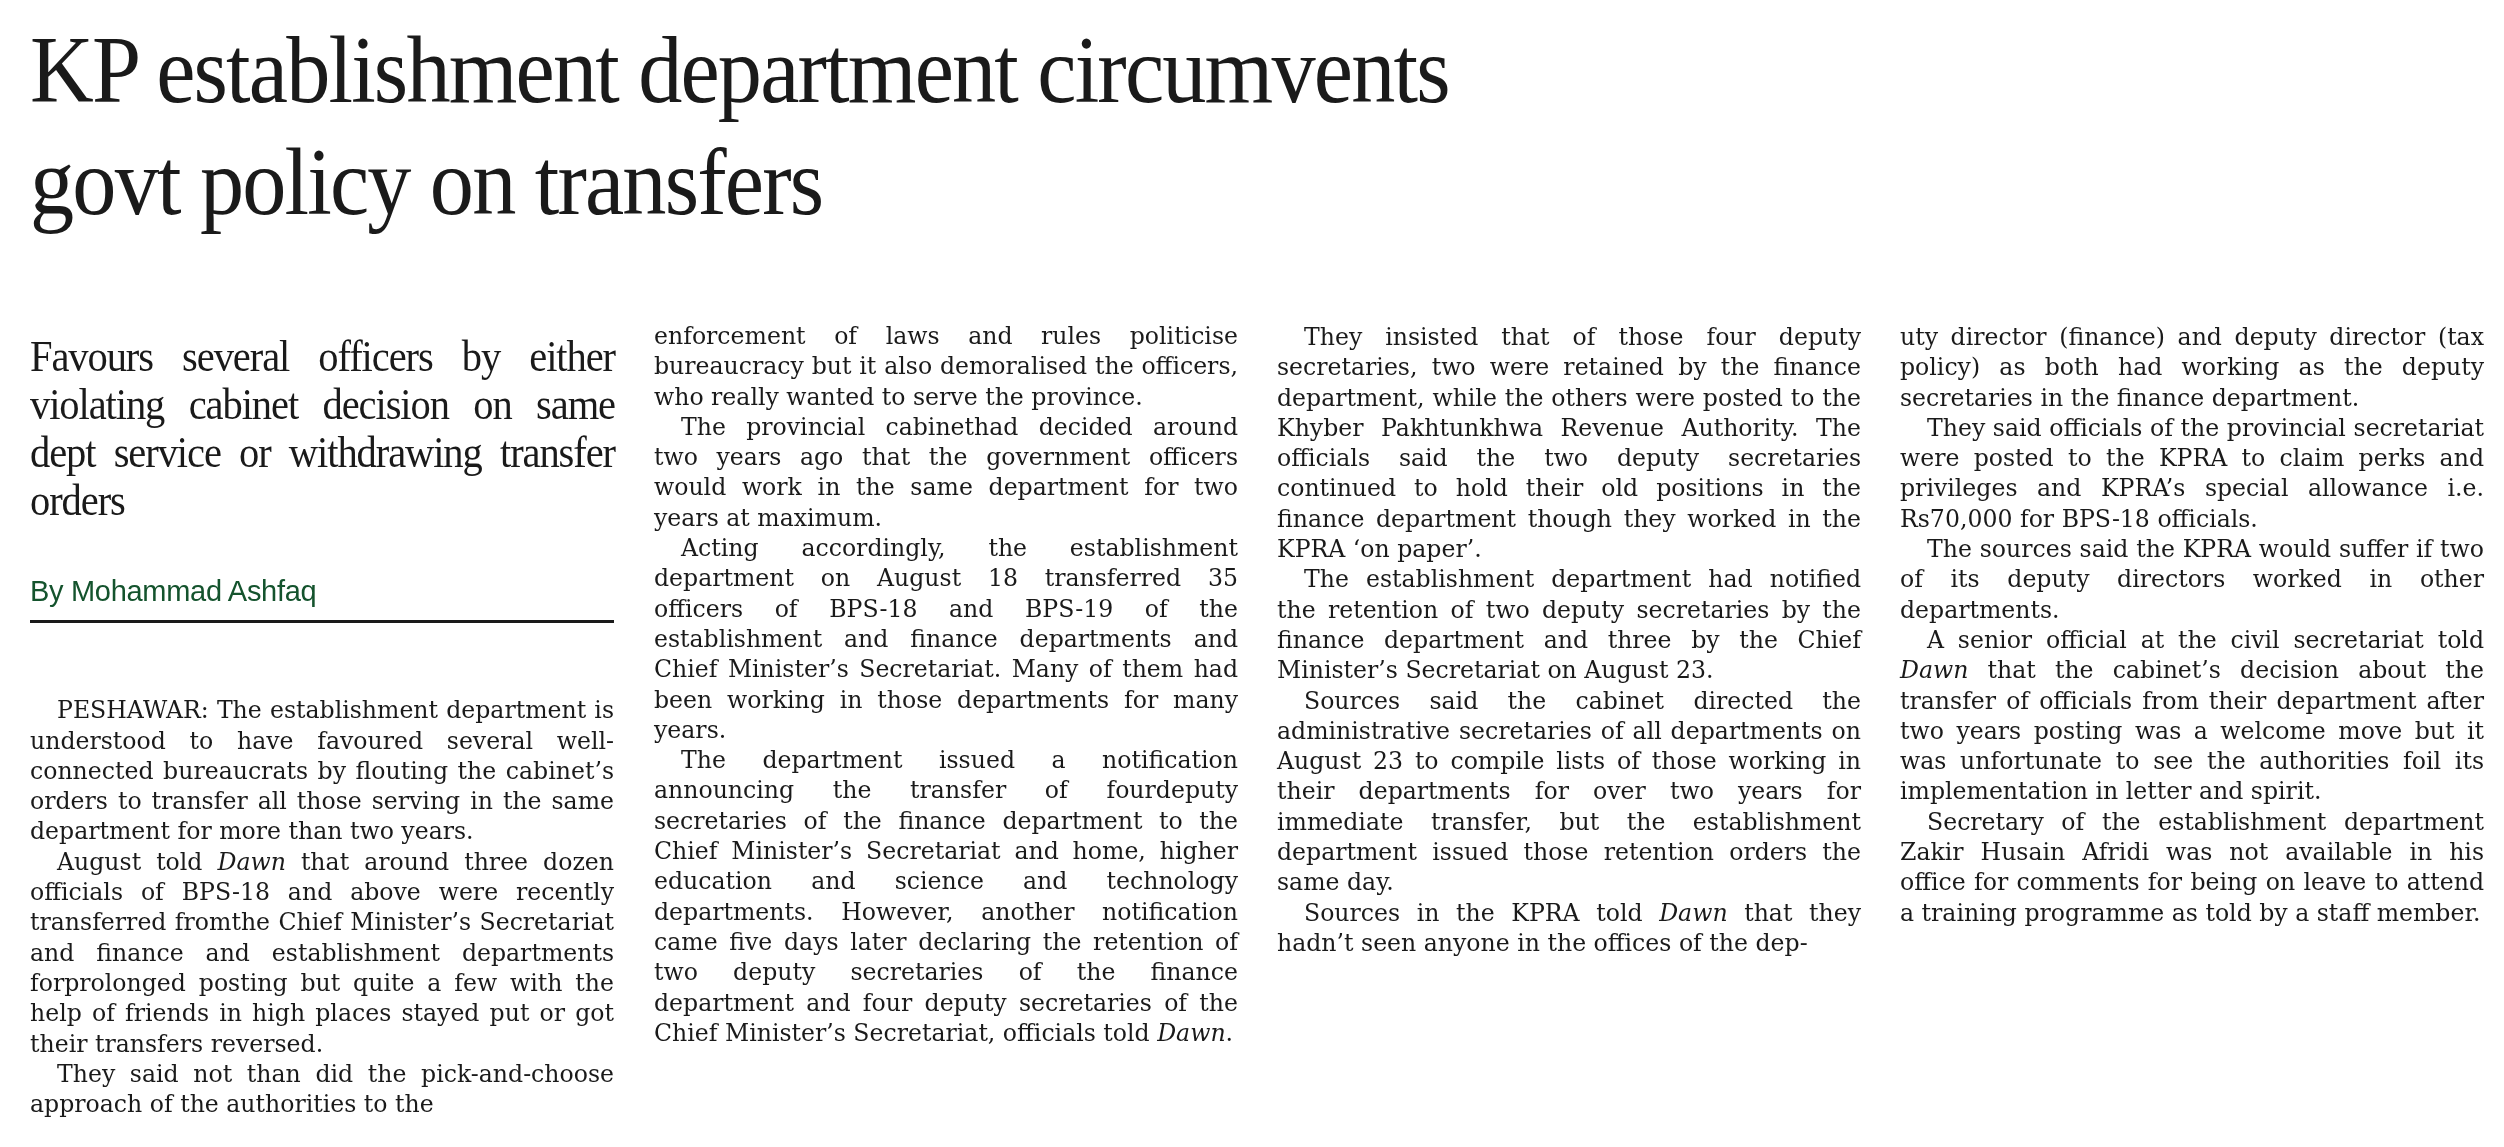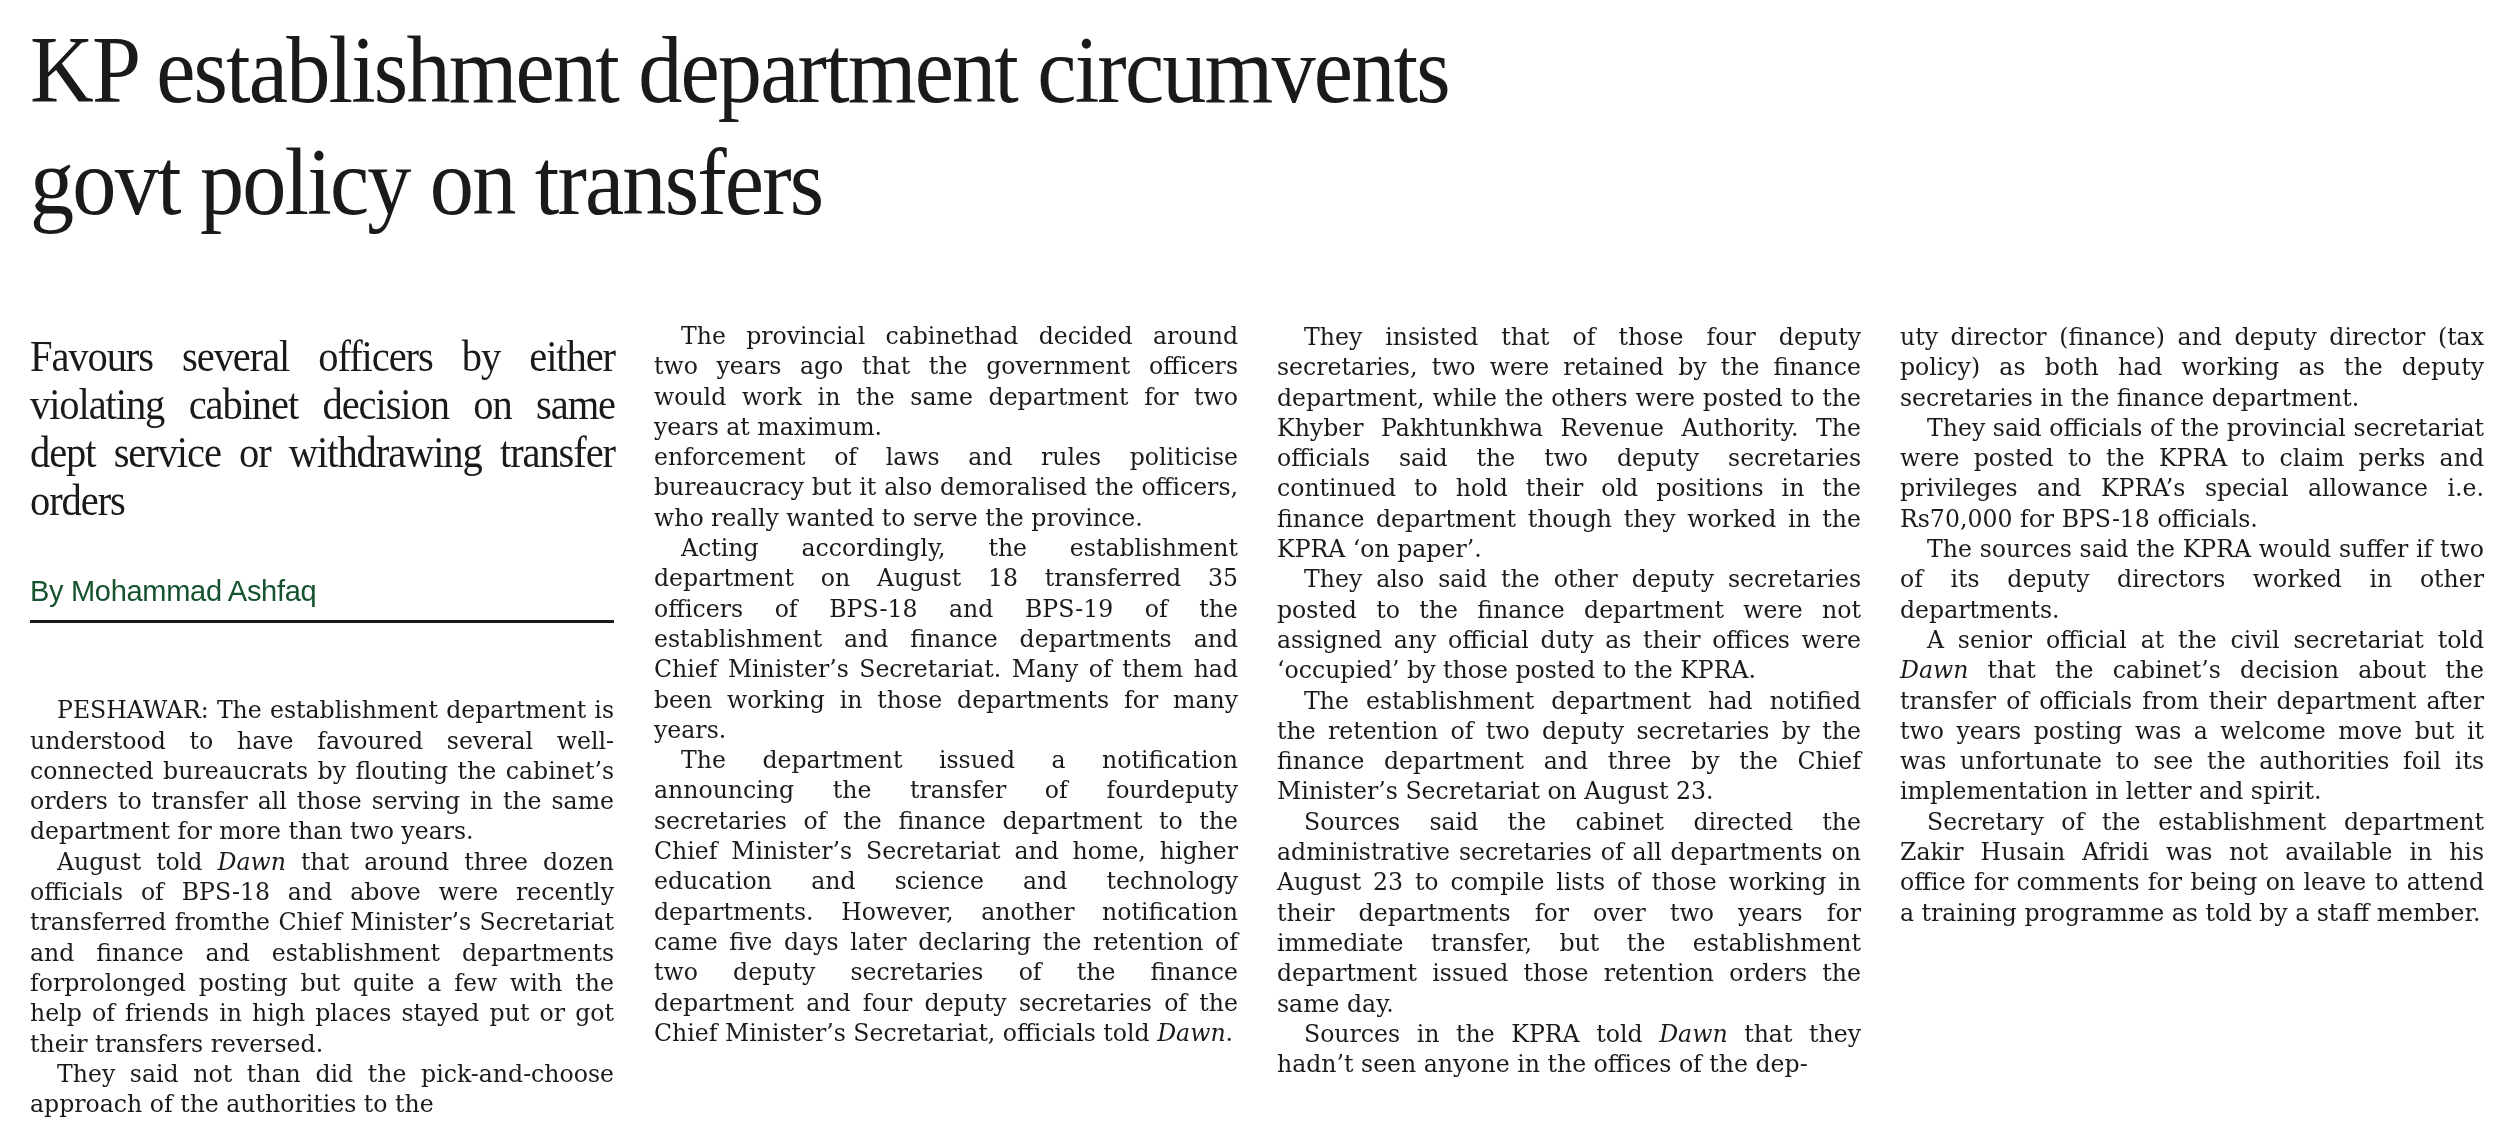--- a/index.html
+++ b/index.html
@@ -95,29 +95,28 @@
     <div class="subhead">Favours several officers by either violating cabinet decision on same dept service or withdrawing transfer orders</div>
     <div class="byline">By Mohammad Ashfaq</div>
     <div class="body">
       <p class="first">PESHAWAR: The establishment department is understood to have favoured several well-connected bureaucrats by flouting the cabinet’s orders to transfer all those serving in the same department for more than two years.</p>
       <p><span>August told </span><em>Dawn</em><span> that around three dozen officials of BPS-18 and above were recently transferred fromthe Chief Minister’s Secretariat and finance and establishment departments forprolonged posting but quite a few with the help of friends in high places stayed put or got their transfers reversed.</span></p>
       <p>They said not than did the pick-and-choose approach of the authorities to the</p>
     </div>
   </div>
 
   <div class="col col-2">
+    <p style="text-indent:0">enforcement of laws and rules politicise bureaucracy but it also demoralised the officers, who really wanted to serve the province.</p>
     <p>The provincial cabinethad decided around two years ago that the government officers would work in the same department for two years at maximum.</p>
-    <p style="text-indent:0">enforcement of laws and rules politicise bureaucracy but it also demoralised the officers, who really wanted to serve the province.</p>
     <p>Acting accordingly, the establishment department on August 18 transferred 35 officers of BPS-18 and BPS-19 of the establishment and finance departments and Chief Minister’s Secretariat. Many of them had been working in those departments for many years.</p>
     <p><span>The department issued a notification announcing the transfer of fourdeputy secretaries of the finance department to the Chief Minister’s Secretariat and home, higher education and science and technology departments. However, another notification came five days later declaring the retention of two deputy secretaries of the finance department and four deputy secretaries of the Chief Minister’s Secretariat, officials told </span><em>Dawn</em><span>.</span></p>
   </div>
 
   <div class="col col-3">
     <p>They insisted that of those four deputy secretaries, two were retained by the finance department, while the others were posted to the Khyber Pakhtunkhwa Revenue Authority. The officials said the two deputy secretaries continued to hold their old positions in the finance department though they worked in the KPRA ‘on paper’.</p>
-    <p>They also said the other deputy secretaries posted to the finance department were not assigned any official duty as their offices were ‘occupied’ by those posted to the KPRA.</p>
     <p>The establishment department had notified the retention of two deputy secretaries by the finance department and three by the Chief Minister’s Secretariat on August 23.</p>
     <p>Sources said the cabinet directed the administrative secretaries of all departments on August 23 to compile lists of those working in their departments for over two years for immediate transfer, but the establishment department issued those retention orders the same day.</p>
     <p><span>Sources in the KPRA told </span><em>Dawn</em><span> that they hadn’t seen anyone in the offices of the dep-</span></p>
   </div>
 
   <div class="col col-4">
     <p style="text-indent:0">uty director (finance) and deputy director (tax policy) as both had working as the deputy secretaries in the finance department.</p>
     <p>They said officials of the provincial secretariat were posted to the KPRA to claim perks and privileges and KPRA’s special allowance i.e. Rs70,000 for BPS-18 officials.</p>
     <p>The sources said the KPRA would suffer if two of its deputy directors worked in other departments.</p>
     <p><span>A senior official at the civil secretariat told </span><em>Dawn</em><span> that the cabinet’s decision about the transfer of officials from their department after two years posting was a welcome move but it was unfortunate to see the authorities foil its implementation in letter and spirit.</span></p>

